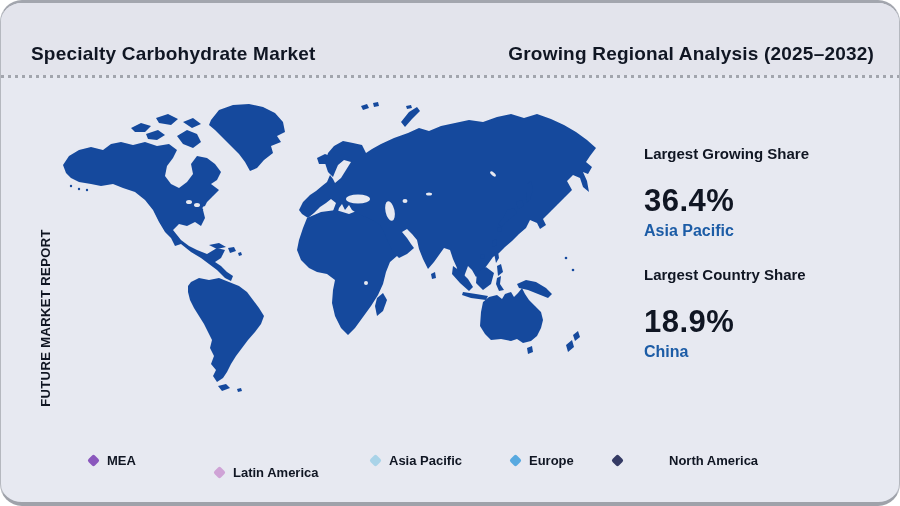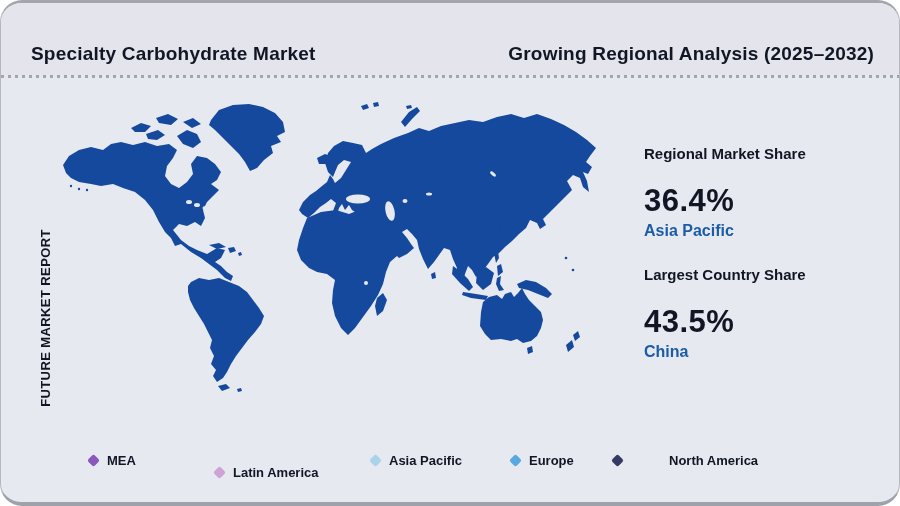--- a/index.html
+++ b/index.html
@@ -107,28 +107,28 @@
       <ellipse class="sea" cx="368" cy="96" rx="3" ry="1.5"></ellipse>
       <ellipse class="sea" cx="432" cy="76" rx="3.5" ry="1.5" transform="rotate(40 432 76)"></ellipse>
       <ellipse class="sea" cx="128" cy="104" rx="3" ry="2"></ellipse>
       <ellipse class="sea" cx="136" cy="107" rx="3" ry="2"></ellipse>
       <ellipse class="sea" cx="145" cy="110" rx="3.5" ry="2"></ellipse>
       <ellipse class="sea" cx="305" cy="185" rx="2" ry="2"></ellipse>
     </svg>
   </div>
 
   <div class="stat stat-1">
-    <div class="stat-label">Regional Market Share</div>
+    <div class="stat-label">Largest Growing Share</div>
     <div class="stat-value">36.4%</div>
     <div class="stat-region" style="color: rgb(28, 92, 166);">Asia Pacific</div>
   </div>
 
   <div class="stat stat-2">
     <div class="stat-label">Largest Country Share</div>
-    <div class="stat-value">43.5%</div>
+    <div class="stat-value">18.9%</div>
     <div class="stat-region" style="color: rgb(28, 92, 166);">China</div>
   </div>
 
   <div class="legend">
     <div class="legend-item li-0">
       <span class="legend-dot" style="background: rgb(138, 87, 189);"></span>
       <span class="legend-label">MEA</span>
     </div>
     <div class="legend-item li-1">
       <span class="legend-dot" style="background: rgb(207, 163, 214);"></span>

